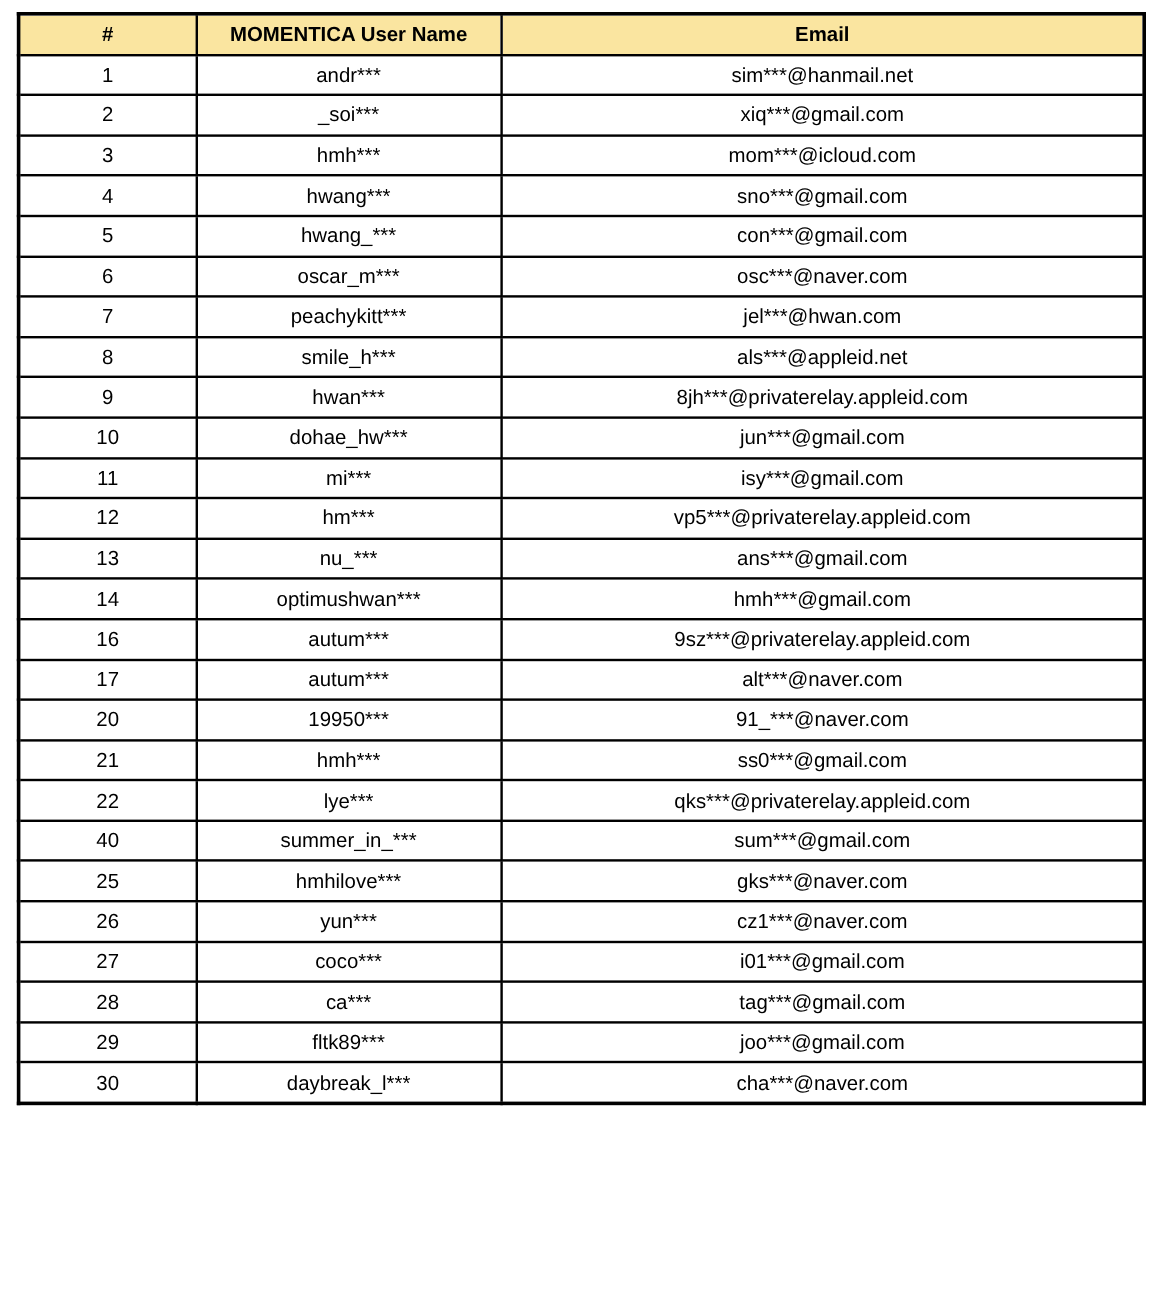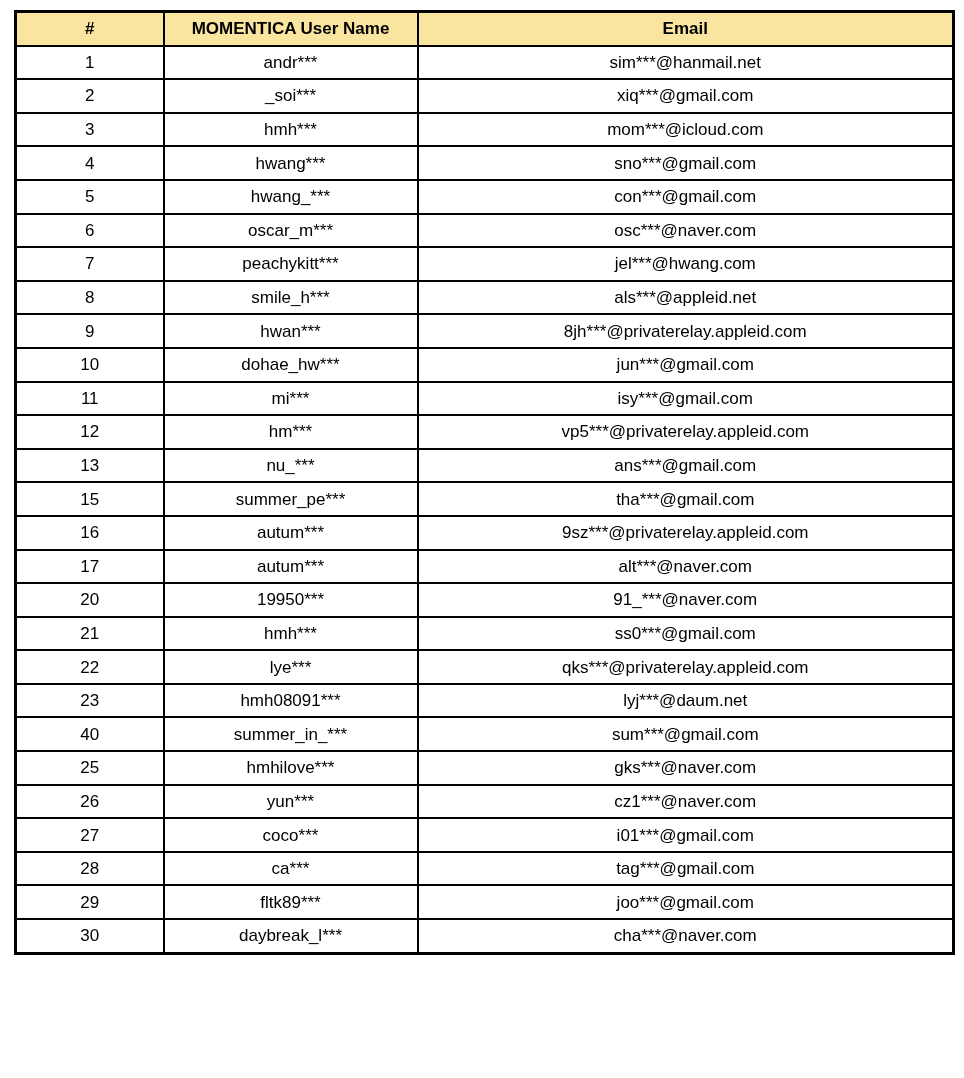--- a/index.html
+++ b/index.html
@@ -84,21 +84,21 @@
           <td>con***@gmail.com</td>
         </tr>
         <tr>
           <td>6</td>
           <td>oscar_m***</td>
           <td>osc***@naver.com</td>
         </tr>
         <tr>
           <td>7</td>
           <td>peachykitt***</td>
-          <td>jel***@hwang.com</td>
+          <td>jel***@hwan.com</td>
         </tr>
         <tr>
           <td>8</td>
           <td>smile_h***</td>
           <td>als***@appleid.net</td>
         </tr>
         <tr>
           <td>9</td>
           <td>hwan***</td>
           <td>8jh***@privaterelay.appleid.com</td>
@@ -117,23 +117,23 @@
           <td>12</td>
           <td>hm***</td>
           <td>vp5***@privaterelay.appleid.com</td>
         </tr>
         <tr>
           <td>13</td>
           <td>nu_***</td>
           <td>ans***@gmail.com</td>
         </tr>
         <tr>
-          <td>15</td>
-          <td>summer_pe***</td>
-          <td>tha***@gmail.com</td>
+          <td>14</td>
+          <td>optimushwan***</td>
+          <td>hmh***@gmail.com</td>
         </tr>
         <tr>
           <td>16</td>
           <td>autum***</td>
           <td>9sz***@privaterelay.appleid.com</td>
         </tr>
         <tr>
           <td>17</td>
           <td>autum***</td>
           <td>alt***@naver.com</td>
@@ -145,25 +145,20 @@
         </tr>
         <tr>
           <td>21</td>
           <td>hmh***</td>
           <td>ss0***@gmail.com</td>
         </tr>
         <tr>
           <td>22</td>
           <td>lye***</td>
           <td>qks***@privaterelay.appleid.com</td>
-        </tr>
-        <tr>
-          <td>23</td>
-          <td>hmh08091***</td>
-          <td>lyj***@daum.net</td>
         </tr>
         <tr>
           <td>40</td>
           <td>summer_in_***</td>
           <td>sum***@gmail.com</td>
         </tr>
         <tr>
           <td>25</td>
           <td>hmhilove***</td>
           <td>gks***@naver.com</td>

